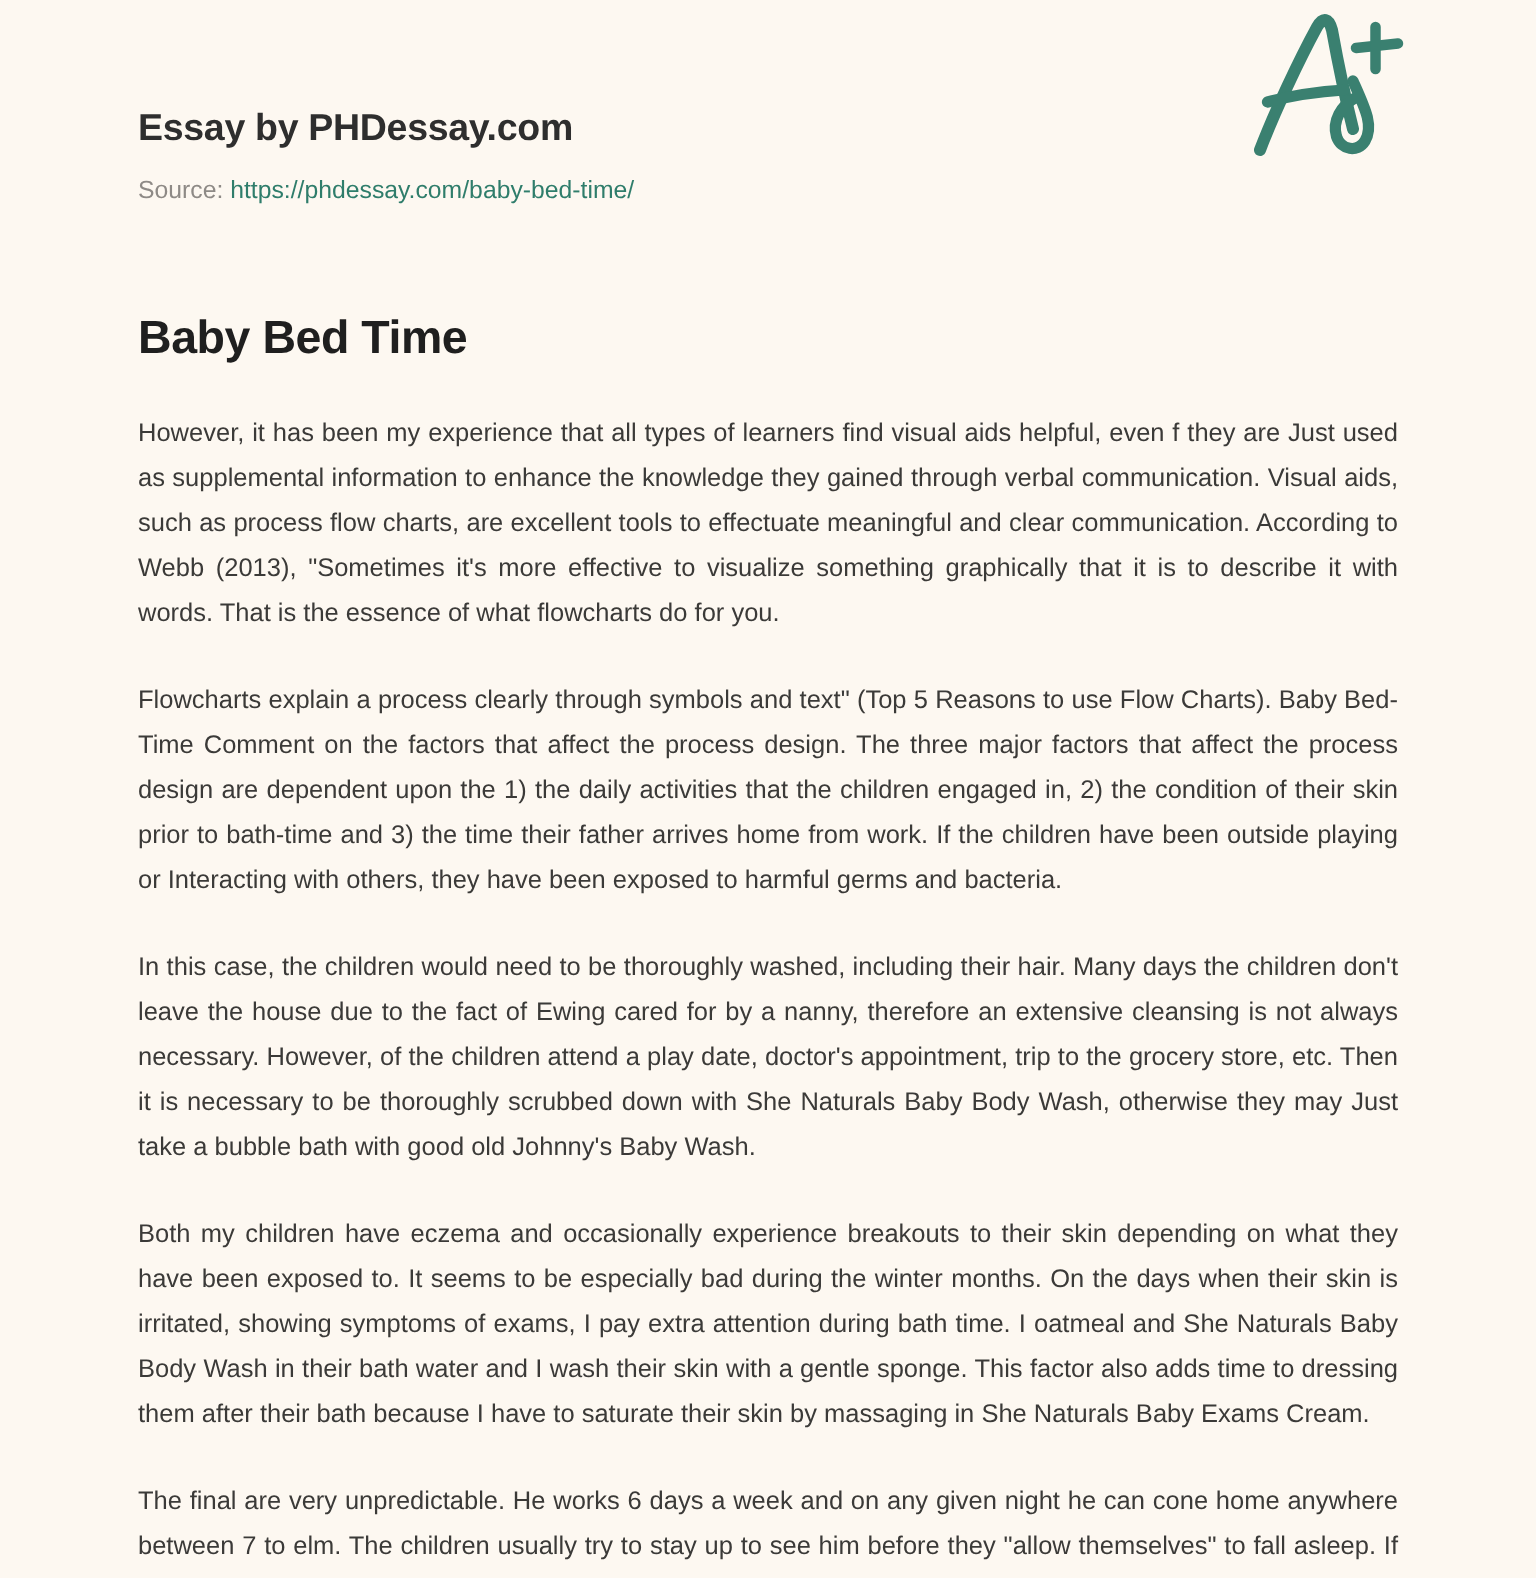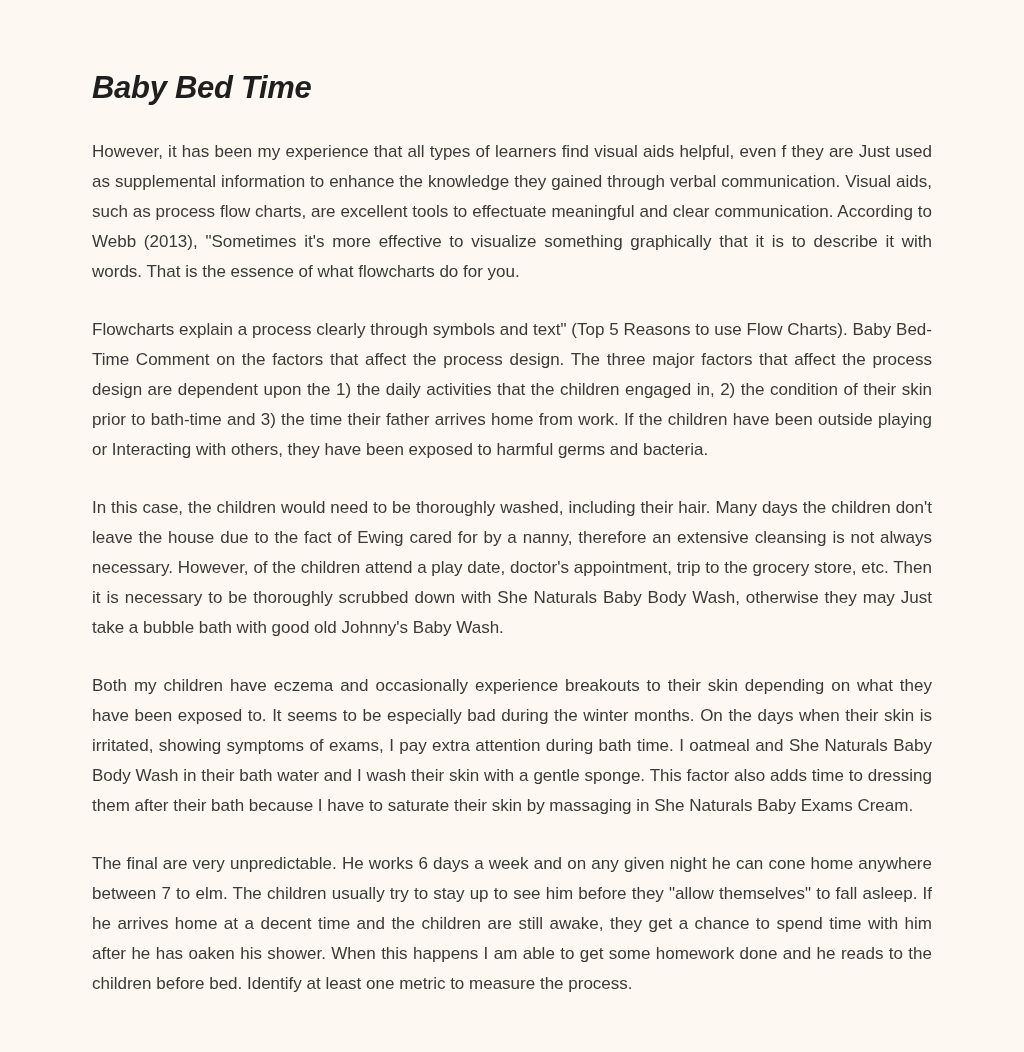--- a/index.html
+++ b/index.html
@@ -51,21 +51,20 @@
   }
   .logo svg { display: block; width: 110px; height: 100px; }
   
   .doc-title {
     margin-top: 70px;
     font-size: 31px;
     font-weight: bold;
     color: #1f1f1f;
     letter-spacing: -0.3px;
     line-height: 1.15;
-    font-style: italic;
   }
   
   .article {
     margin-top: 31px;
   }
   .article p {
     margin: 0 0 28px 0;
     font-size: 17px;
     line-height: 30px;
     color: #3b3a38;
@@ -73,20 +72,39 @@
     text-justify: inter-word;
     hyphens: none;
   }
   .article p:last-child { margin-bottom: 0; }
 </style>
 </head>
 <body>
 
 <div class="page">
 
+  <div class="header">
+    <div class="brand-line">Essay by PHDessay.com</div>
+    <div class="source-line">
+      <span>Source:</span>
+      <a class="source-url" href="#">https://phdessay.com/baby-bed-time/</a>
+    </div>
+
+    <div class="logo">
+      <svg viewBox="0 0 110 100" xmlns="http://www.w3.org/2000/svg">
+        <g fill="none" stroke="#3a8070" stroke-linecap="round" stroke-linejoin="round">
+          <path d="M8 92 C 18 66, 34 32, 46 10 C 50 3, 54 4, 56 12 C 60 34, 66 62, 70 78" stroke-width="8"></path>
+          <path d="M13 60 C 28 56, 48 53, 64 52" stroke-width="7.5"></path>
+          <path d="M70 46 C 78 64, 84 76, 78 86 C 73 94, 62 92, 59 83 C 56 73, 62 62, 72 57" stroke-width="7.5"></path>
+          <path d="M72 24 L 100 21" stroke-width="7"></path>
+          <path d="M85 10 L 85 38" stroke-width="7"></path>
+        </g>
+      </svg>
+    </div>
+  </div>
 
   <h1 class="doc-title">Baby Bed Time</h1>
 
   <div class="article">
     <p>However, it has been my experience that all types of learners find visual aids helpful, even f they are Just used as supplemental information to enhance the knowledge they gained through verbal communication. Visual aids, such as process flow charts, are excellent tools to effectuate meaningful and clear communication. According to Webb (2013), "Sometimes it's more effective to visualize something graphically that it is to describe it with words. That is the essence of what flowcharts do for you.</p>
     <p>Flowcharts explain a process clearly through symbols and text" (Top 5 Reasons to use Flow Charts). Baby Bed-Time Comment on the factors that affect the process design. The three major factors that affect the process design are dependent upon the 1) the daily activities that the children engaged in, 2) the condition of their skin prior to bath-time and 3) the time their father arrives home from work. If the children have been outside playing or Interacting with others, they have been exposed to harmful germs and bacteria.</p>
     <p>In this case, the children would need to be thoroughly washed, including their hair. Many days the children don't leave the house due to the fact of Ewing cared for by a nanny, therefore an extensive cleansing is not always necessary. However, of the children attend a play date, doctor's appointment, trip to the grocery store, etc. Then it is necessary to be thoroughly scrubbed down with She Naturals Baby Body Wash, otherwise they may Just take a bubble bath with good old Johnny's Baby Wash.</p>
     <p>Both my children have eczema and occasionally experience breakouts to their skin depending on what they have been exposed to. It seems to be especially bad during the winter months. On the days when their skin is irritated, showing symptoms of exams, I pay extra attention during bath time. I oatmeal and She Naturals Baby Body Wash in their bath water and I wash their skin with a gentle sponge. This factor also adds time to dressing them after their bath because I have to saturate their skin by massaging in She Naturals Baby Exams Cream.</p>
     <p>The final are very unpredictable. He works 6 days a week and on any given night he can cone home anywhere between 7 to elm. The children usually try to stay up to see him before they "allow themselves" to fall asleep. If he arrives home at a decent time and the children are still awake, they get a chance to spend time with him after he has oaken his shower. When this happens I am able to get some homework done and he reads to the children before bed. Identify at least one metric to measure the process.</p>
 

